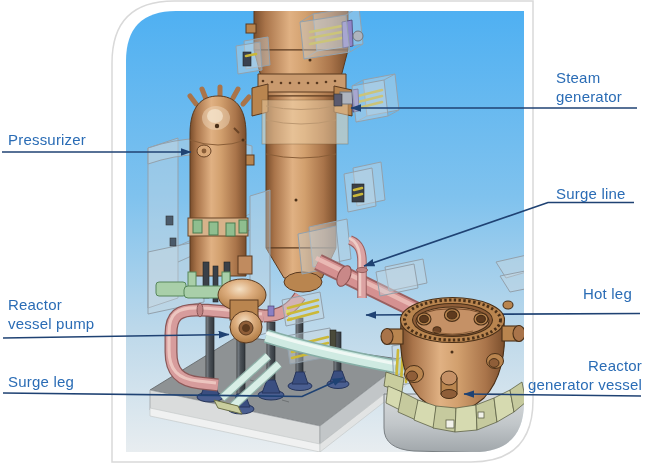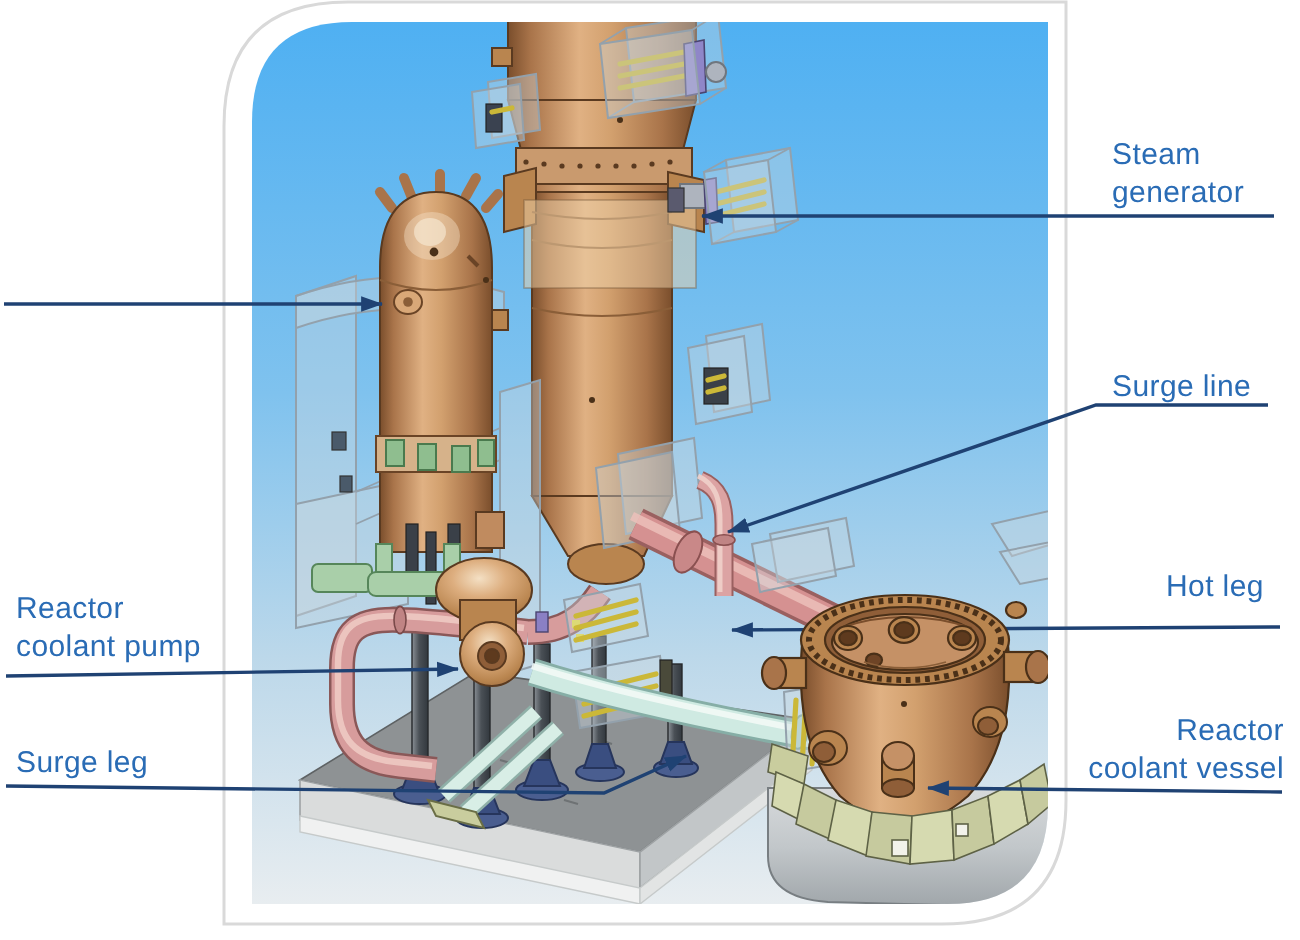--- a/index.html
+++ b/index.html
@@ -382,41 +382,44 @@
   <g>
     <path class="leader" d="M2,152 L191,152" marker-end="url(#arrow)"></path>
     <path class="leader" d="M637,108 L351,108" marker-end="url(#arrow)"></path>
     <path class="leader" d="M634,202.5 L548,202.5 L364,266" marker-end="url(#arrow)"></path>
     <path class="leader" d="M3,338 L229,334.5" marker-end="url(#arrow)"></path>
     <path class="leader" d="M3,393 L302,396.5 L343,378" marker-end="url(#arrow)"></path>
     <path class="leader" d="M641,396 L464,394" marker-end="url(#arrow)"></path>
   </g>
 </svg>
 
+<div class="lbl" style="left:8px;top:130px">
+  <span>Pressurizer</span>
+</div>
 
 <div class="lbl" style="left:556px;top:184px">
   <span>Surge line</span>
 </div>
 
 <div class="lbl" style="left:556px;top:68px">
   <span>Steam</span>
   <span>generator</span>
 </div>
 
 <div class="lbl" style="left:8px;top:295px">
   <span>Reactor</span>
-  <span>coolant pump</span>
+  <span>vessel pump</span>
 </div>
 
 <div class="lbl" style="left:583px;top:284px">
   <span>Hot leg</span>
 </div>
 
 <div class="lbl" style="left:8px;top:372px">
   <span>Surge leg</span>
 </div>
 
 <div class="lbl right-align" style="right:8px;top:356px">
   <span>Reactor</span>
-  <span>coolant vessel</span>
+  <span>generator vessel</span>
 </div>
 
 </div>
 
 </body></html>

